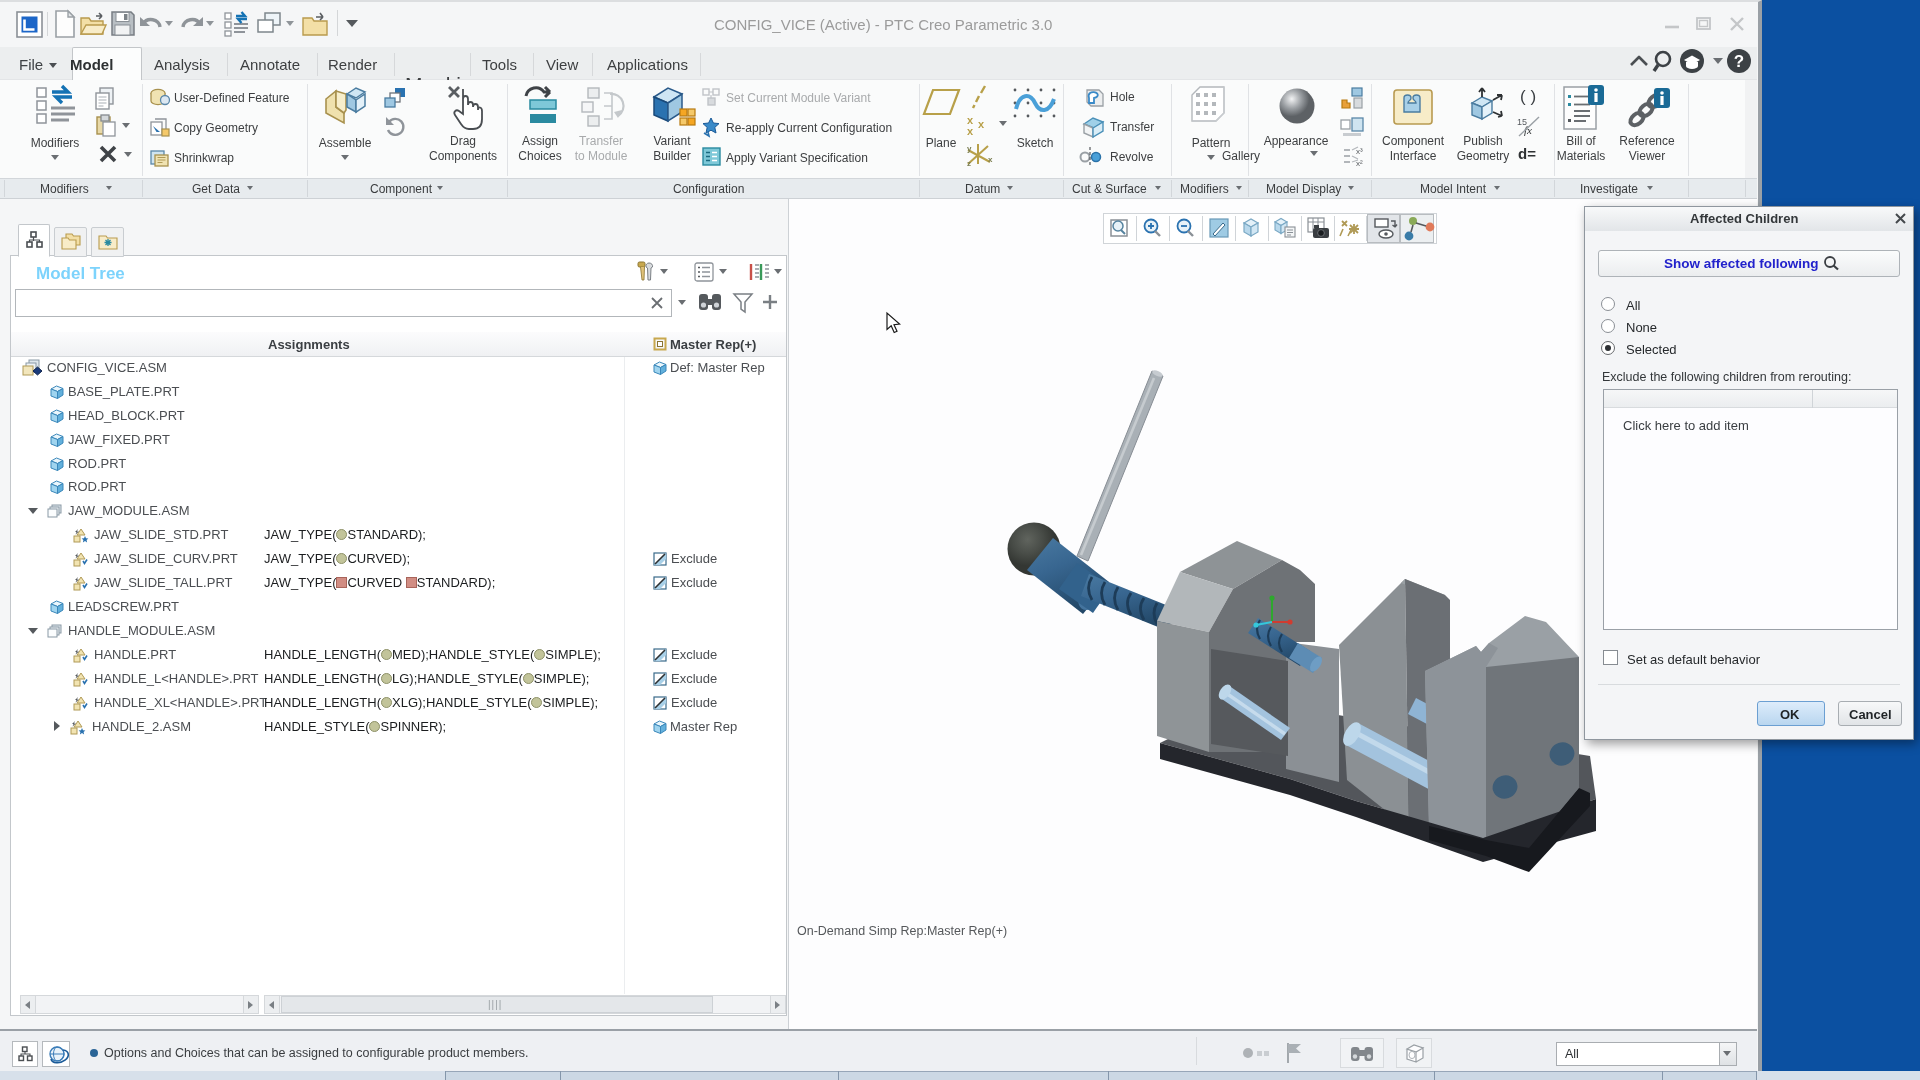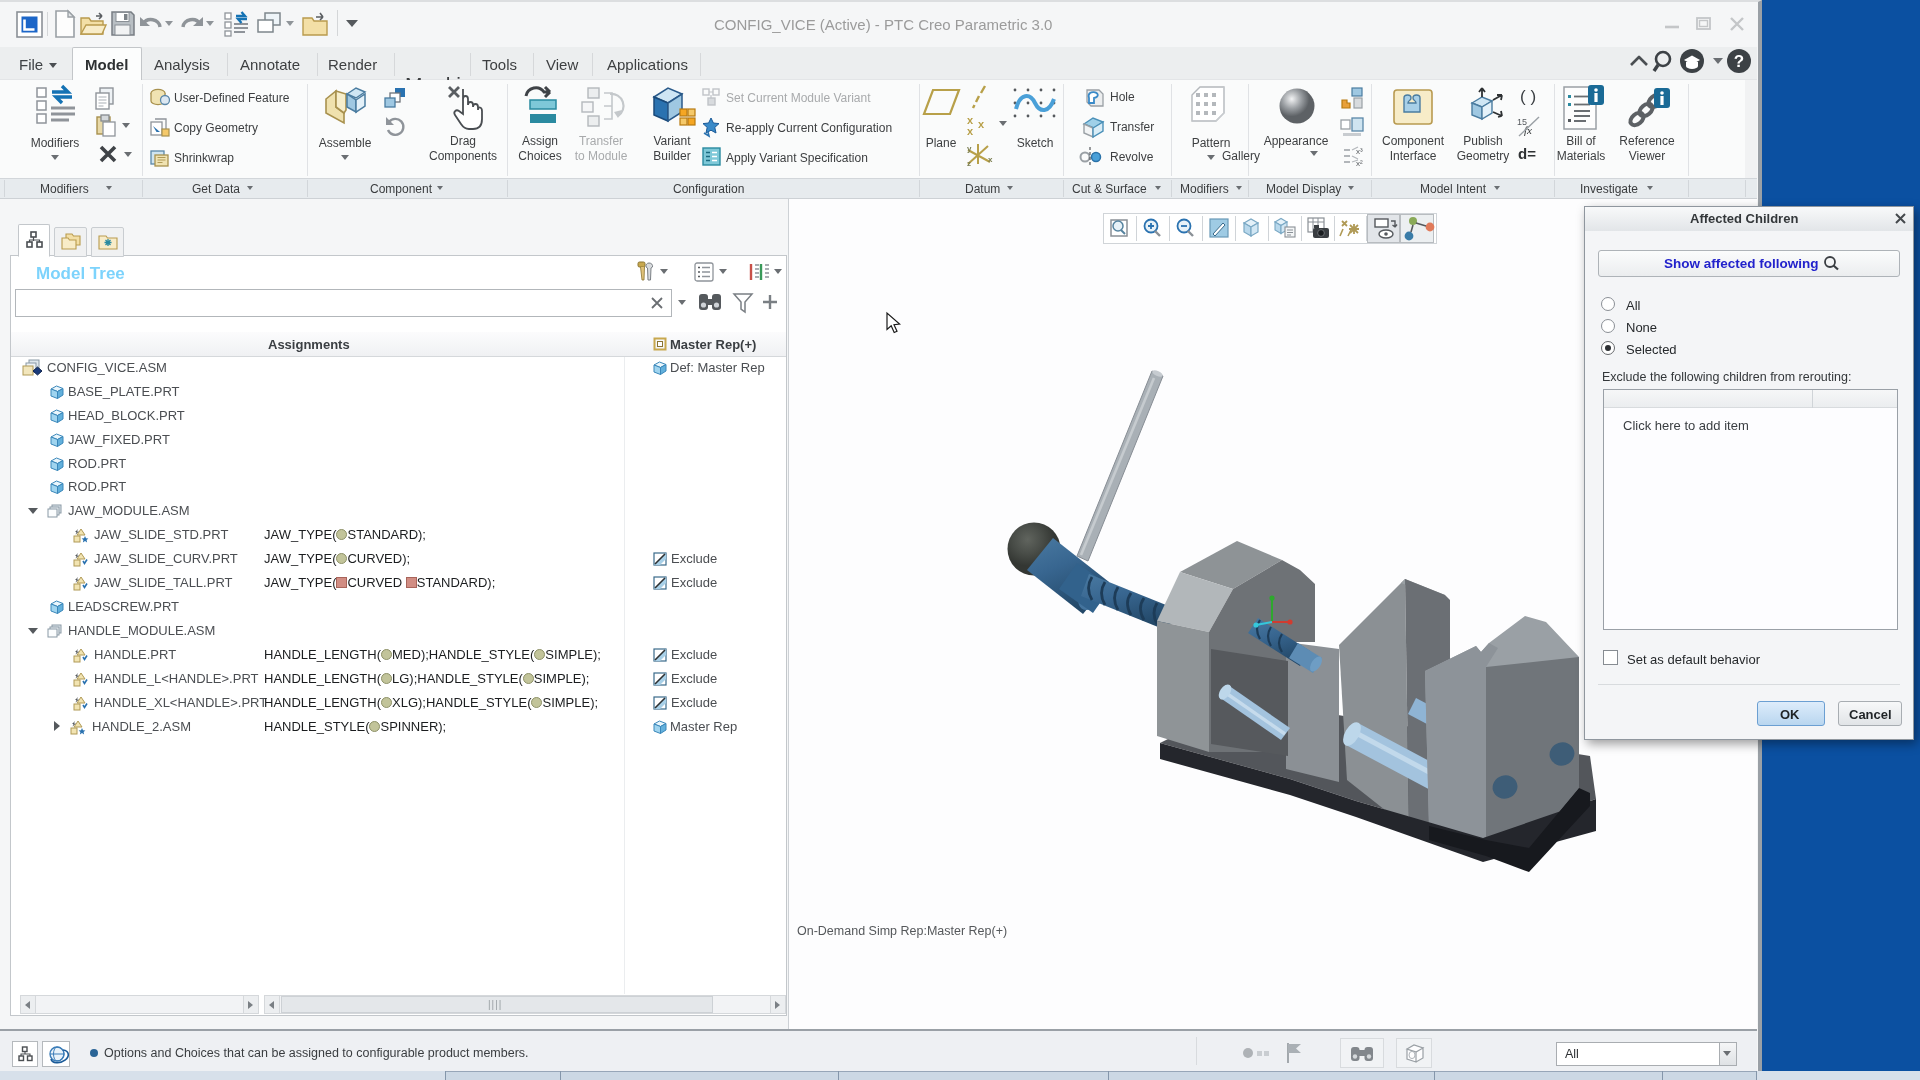--- a/index.html
+++ b/index.html
@@ -100,21 +100,21 @@
  <text x="110" y="19" font-size="17" font-weight="bold" fill="#fff" text-anchor="middle" font-family="Liberation Sans">?</text>
 </svg>
 </div>
 <div class="t" style="left:714px;top:17px;font-size:15px;color:#9b9b9b">CONFIG_VICE (Active) - PTC Creo Parametric 3.0</div>
 
 <div id="tabrow">
 <div class="a" style="left:0;top:47px;width:1757px;height:33px;background:#eceeef;border-bottom:1px solid #e3e5e7"></div>
 <div class="t" style="left:19px;top:57px;font-size:15px;color:#3f4245">File</div>
 <div class="dd" style="left:49px;top:63px;border-top-color:#4a4e52"></div>
 <div class="a" style="left:72px;top:47px;width:70px;height:33px;background:#fcfdfd;border:1px solid #c3c6c9;border-bottom:none;border-radius:2px 2px 0 0"></div>
-<div class="t b" style="left:85px;top:57px;font-size:15px;color:#2e3133">Model</div>
+<div class="t b" style="left:70px;top:57px;font-size:15px;color:#2e3133">Model</div>
 <div class="t" style="left:154px;top:57px;font-size:15px">Analysis</div>
 <div class="t" style="left:240px;top:57px;font-size:15px">Annotate</div>
 <div class="t" style="left:328px;top:57px;font-size:15px">Render</div>
 <div class="t" style="left:405px;top:74px;font-size:21px">Mankin</div>
 <div class="t" style="left:482px;top:57px;font-size:15px">Tools</div>
 <div class="t" style="left:546px;top:57px;font-size:15px">View</div>
 <div class="t" style="left:607px;top:57px;font-size:15px">Applications</div>
 <div class="a" style="left:227px;top:53px;width:1px;height:23px;background:#d6d8da"></div>
 <div class="a" style="left:317px;top:53px;width:1px;height:23px;background:#d6d8da"></div>
 <div class="a" style="left:394px;top:53px;width:1px;height:23px;background:#d6d8da"></div>

